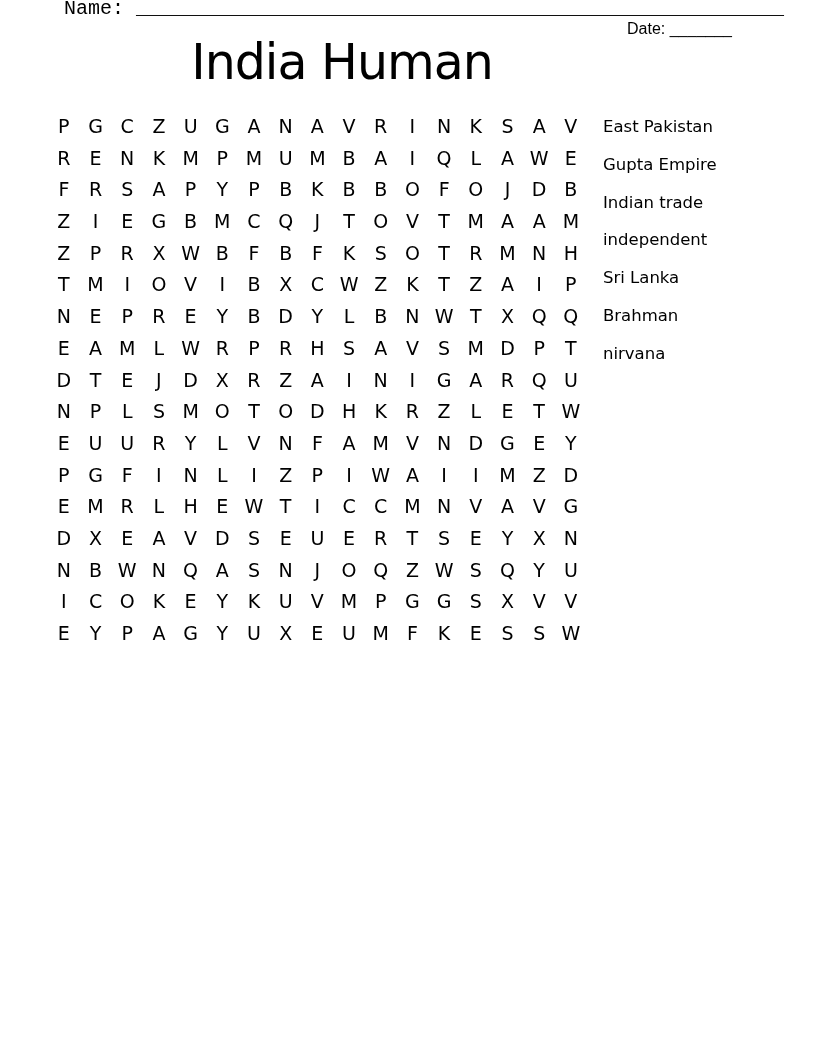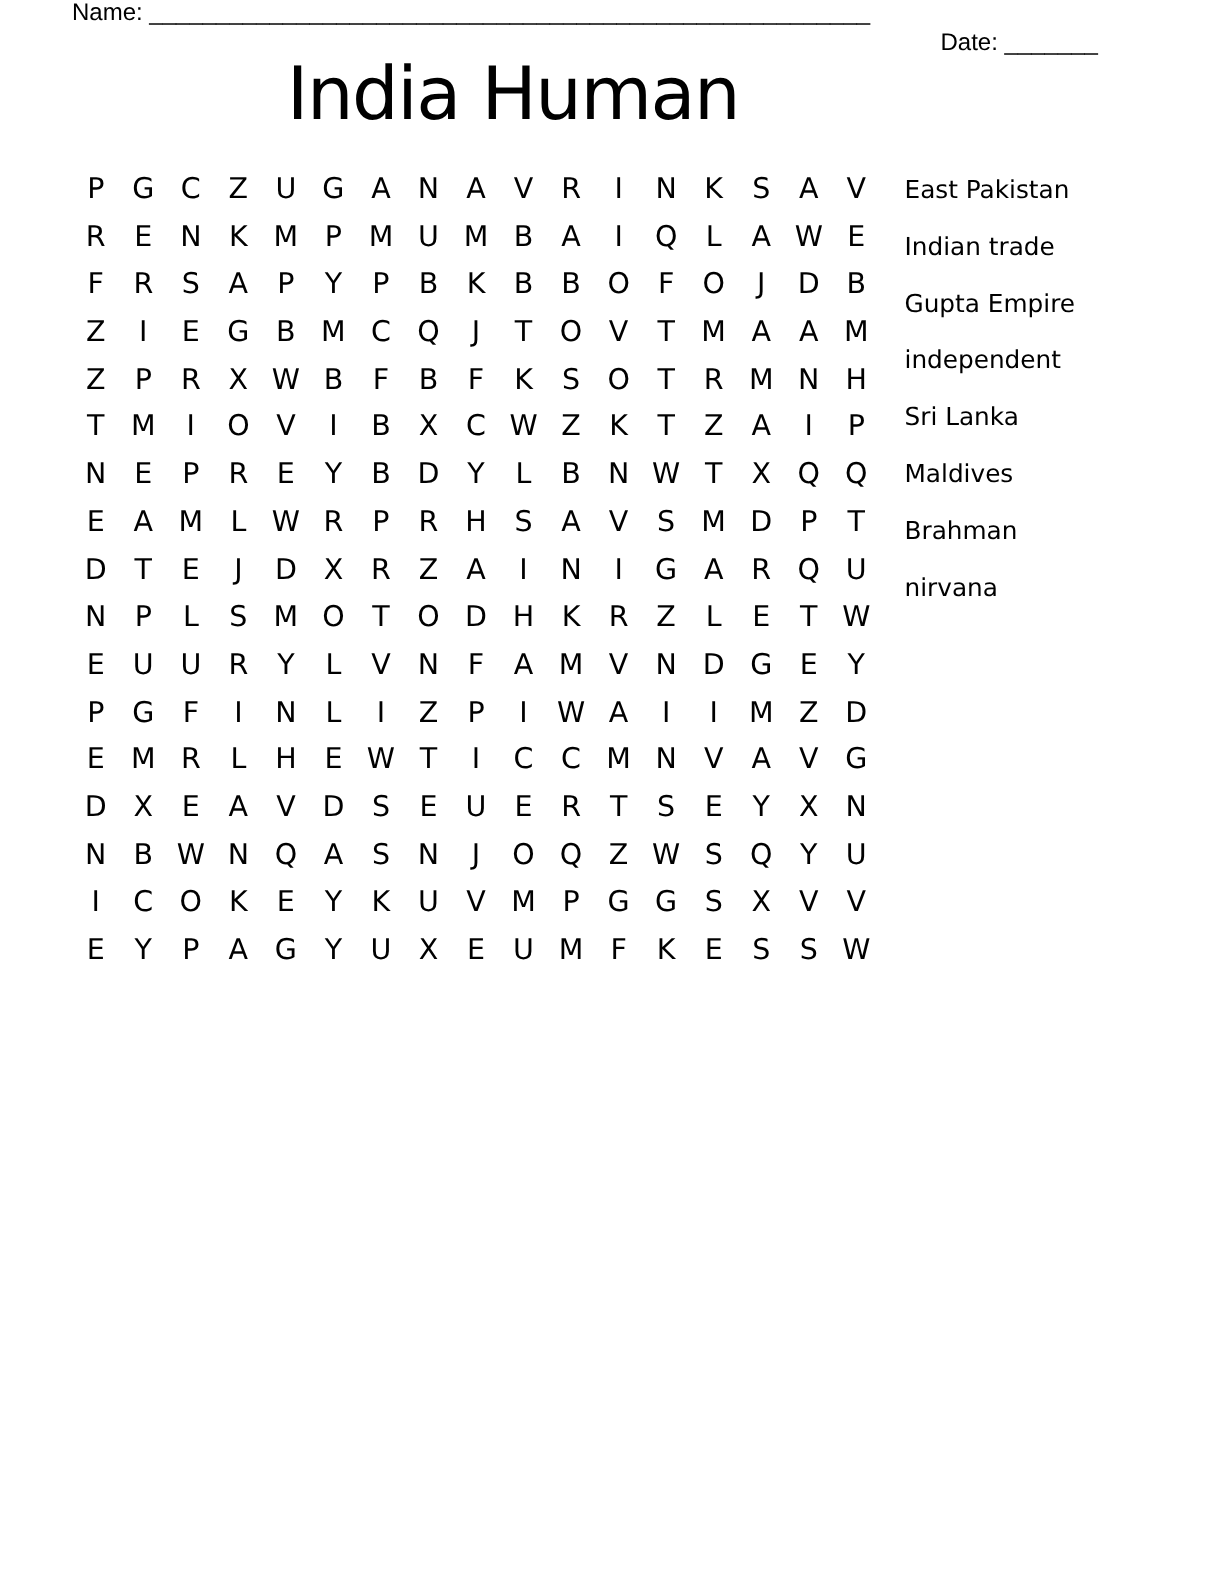--- a/index.html
+++ b/index.html
@@ -10,23 +10,23 @@
     body {
       width: 816px;
       height: 1056px;
       position: relative;
       overflow: hidden;
       color: #000000;
     }
     .header-line {
       position: absolute;
       top: 0;
-      left: 48px;
-      font-family: Liberation Sans, sans-serif;
-      font-size: 16px;
+      left: 64px;
+      font-family: Liberation Mono, monospace;
+      font-size: 20px;
       line-height: 18px;
       white-space: pre;
     }
     .date-line {
       position: absolute;
       top: 0;
       left: 627px;
       font-family: "Liberation Sans", sans-serif;
       font-size: 16px;
       line-height: 18px;
@@ -370,20 +370,19 @@
     <div class="cell">F</div>
     <div class="cell">K</div>
     <div class="cell">E</div>
     <div class="cell">S</div>
     <div class="cell">S</div>
     <div class="cell">W</div>
   </div>
 
 <ul class="word-list" id="word-list">
     <li class="word">East Pakistan</li>
+    <li class="word">Gupta Empire</li>
     <li class="word">Indian trade</li>
-    <li class="word">Gupta Empire</li>
     <li class="word">independent</li>
     <li class="word">Sri Lanka</li>
-    <li class="word">Maldives</li>
     <li class="word">Brahman</li>
     <li class="word">nirvana</li>
   </ul>
 
 </body></html>

